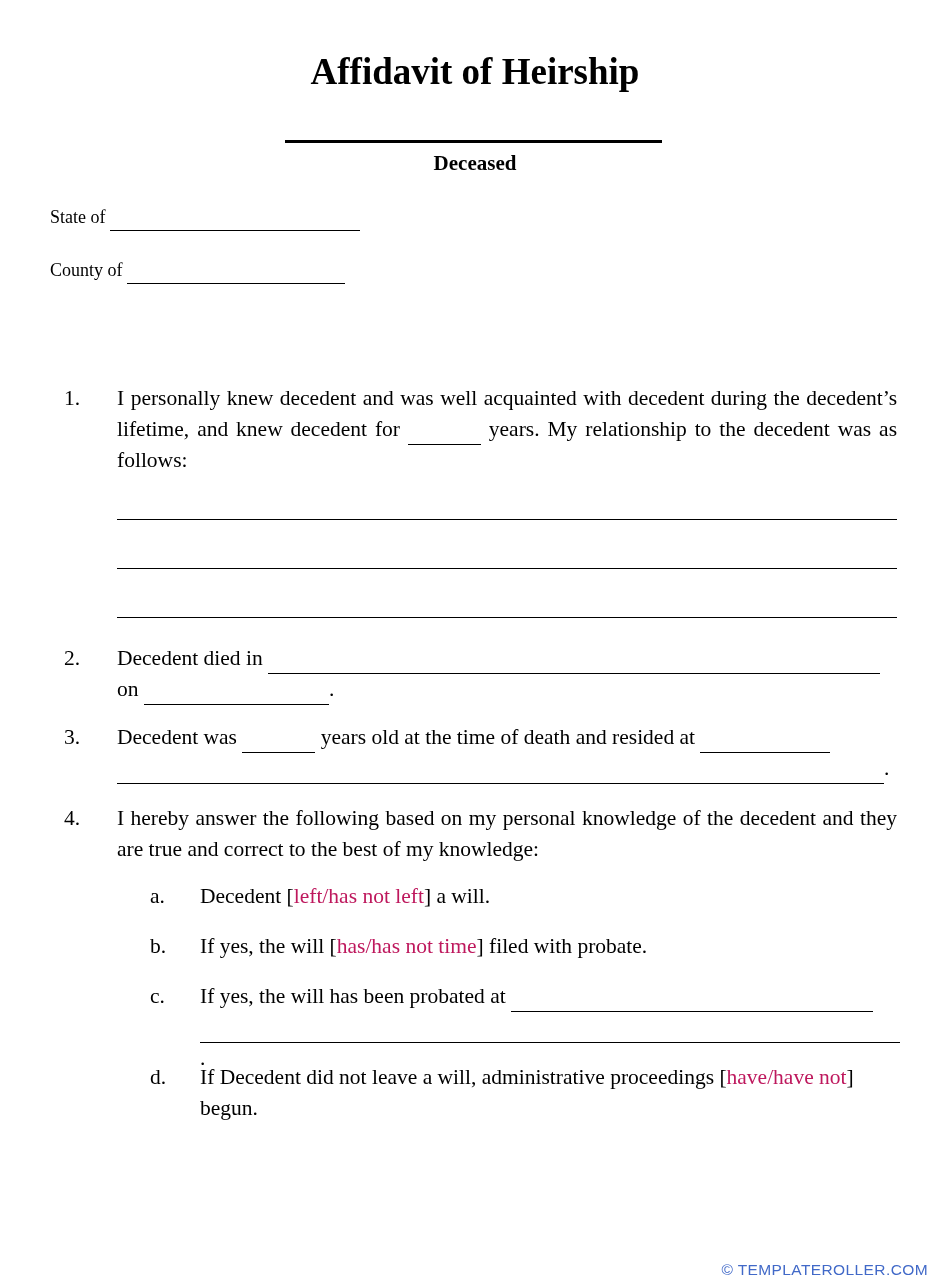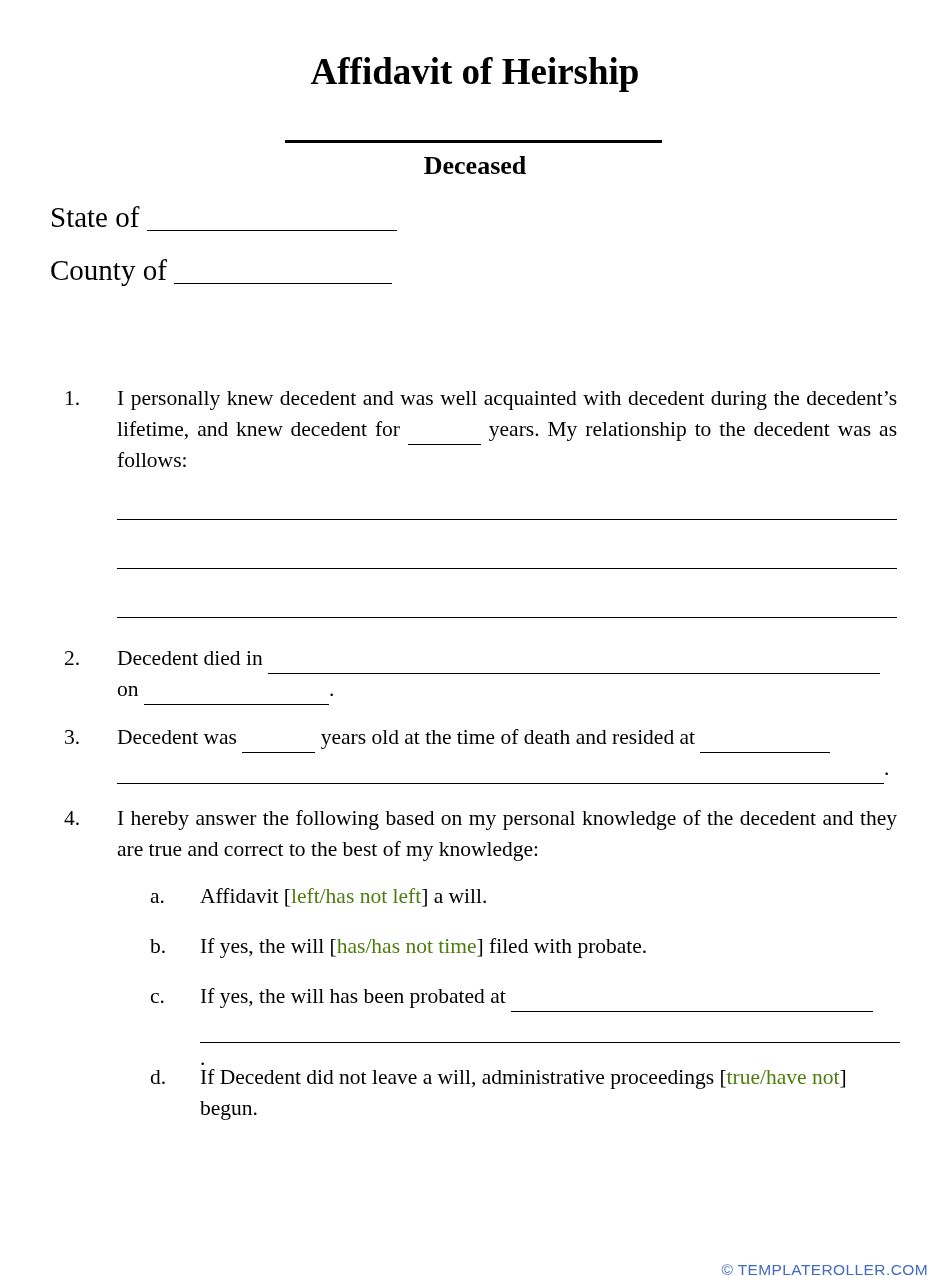--- a/index.html
+++ b/index.html
@@ -44,28 +44,28 @@
     height: 0;
     border-top: 3px solid #000;
   }
 
   .deceased-label {
     position: absolute;
     left: 0;
     top: 151px;
     width: 950px;
     text-align: center;
-    font-size: 26px;
+    font-size: 21px;
     font-weight: bold;
   }
 
   .state-row, .county-row {
     position: absolute;
     left: 50px;
-    font-size: 29px;
+    font-size: 18px;
     line-height: 28px;
     white-space: nowrap;
   }
   .state-row { top: 203px; }
   .county-row { top: 256px; }
 
   .blank-inline {
     display: inline-block;
     border-bottom: 1.6px solid #000;
     vertical-align: bottom;
@@ -122,21 +122,21 @@
     left: 0;
     top: 0;
     width: 22px;
     text-align: left;
   }
   .sub-body {
     margin-left: 50px;
   }
 
   .ph {
-    color: #4d7c0f;
+    color: #be185d;
   }
 
   
   .watermark {
     position: absolute;
     left: 0;
     top: 1261px;
     width: 950px;
     text-align: right;
     padding-right: 22px;
@@ -206,21 +206,21 @@
   </div>
 
   <div class="num-item" style="left:50px; top:803px; width:847px;">
     <span class="num-marker">4.</span>
     <div class="num-body justify">I  hereby  answer  the  following  based  on  my  personal  knowledge  of  the  decedent and they are true and correct to the best of my knowledge:</div>
   </div>
 
   <div class="sub-item" style="left:150px; top:881px; width:747px;">
     <span class="sub-marker">a.</span>
     <div class="sub-body">
-      <span>Affidavit [</span><span class="ph">left/has not left</span><span>] a will.</span>
+      <span>Decedent [</span><span class="ph">left/has not left</span><span>] a will.</span>
     </div>
   </div>
 
   <div class="sub-item" style="left:150px; top:931px; width:747px;">
     <span class="sub-marker">b.</span>
     <div class="sub-body">
       <span>If yes, the will [</span><span class="ph">has/has not time</span><span>] filed with probate.</span>
     </div>
   </div>
 
@@ -230,19 +230,19 @@
       <span>If yes, the will has been probated at</span>
       <span class="blank-inline" style="width:362px;"></span>
       <br>
       <span class="blank-inline" style="width:700px;"></span><span>.</span>
     </div>
   </div>
 
   <div class="sub-item" style="left:150px; top:1062px; width:747px;">
     <span class="sub-marker">d.</span>
     <div class="sub-body">
-      <span>If Decedent did not leave a will, administrative proceedings [</span><span class="ph">true/have not</span><span>] begun.</span>
+      <span>If Decedent did not leave a will, administrative proceedings [</span><span class="ph">have/have not</span><span>] begun.</span>
     </div>
   </div>
 
   <div class="watermark">© TEMPLATEROLLER.COM</div>
 
 </div>
 
 </body></html>

